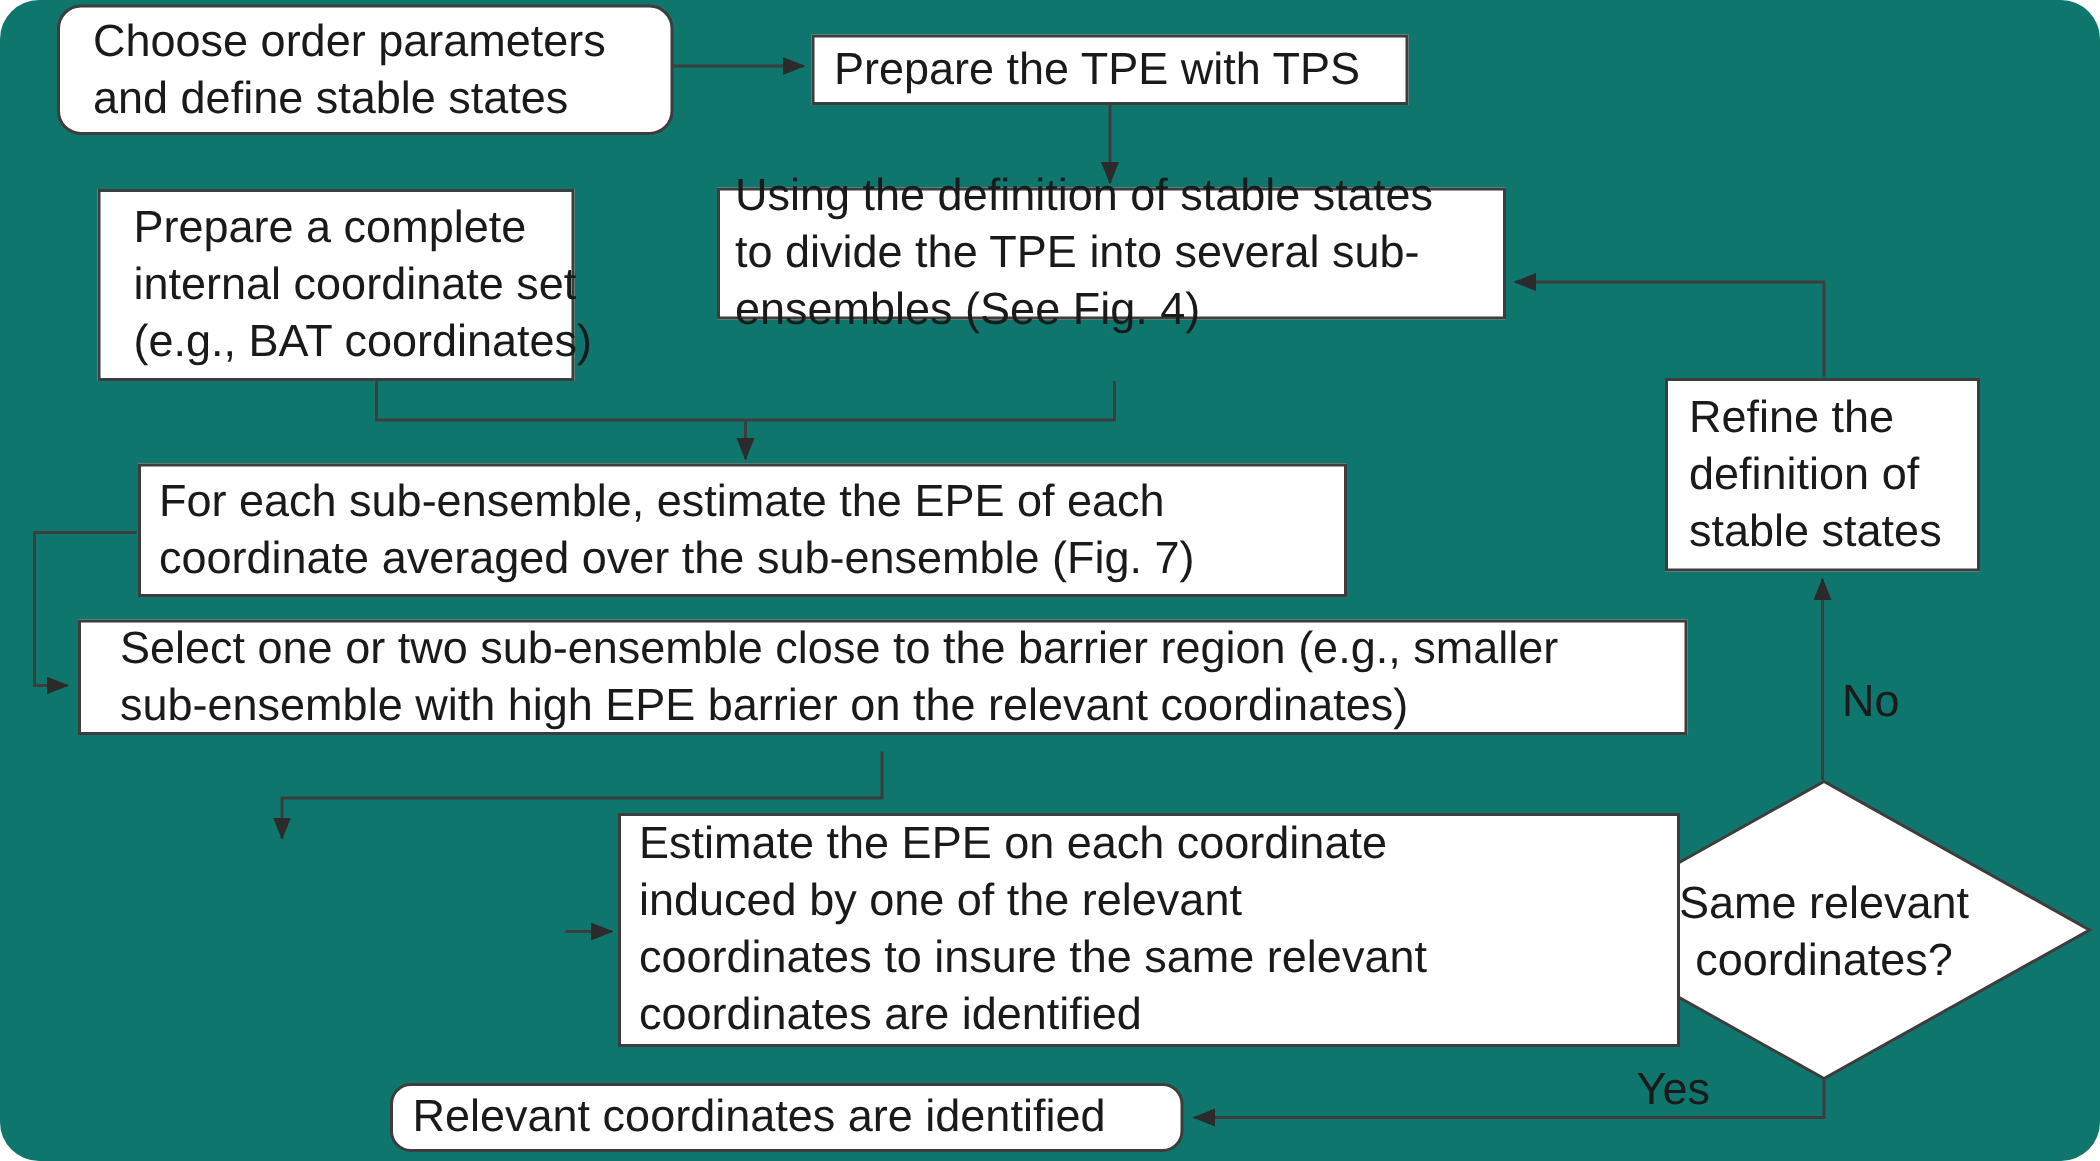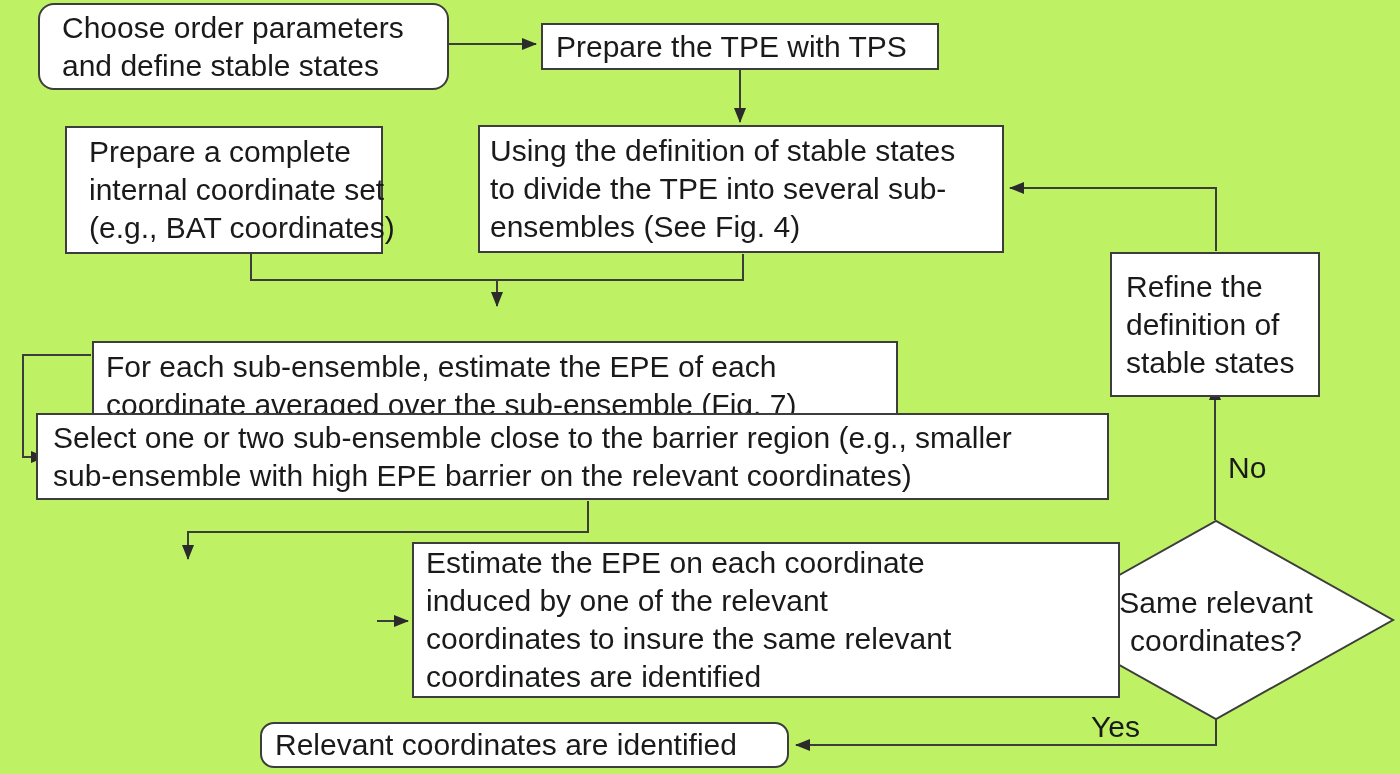--- a/index.html
+++ b/index.html
@@ -4,24 +4,25 @@
 <style>
   html, body {
     margin: 0;
     padding: 0;
     background: #ffffff;
   }
   #stage {
     position: relative;
     width: 1400px;
     height: 774px;
-    background: #bef264;
+    background: #0f766e;
     font-family: "Liberation Sans", "DejaVu Sans", sans-serif;
     color: #1a1a1a;
     overflow: hidden;
+    border-radius: 26px;
   }
   #connectors {
     position: absolute;
     left: 0; top: 0;
     width: 1400px;
     height: 774px;
     z-index: 0;
   }
   .node {
     position: absolute;
@@ -52,26 +53,26 @@
     font-size: 30px;
     line-height: 38px;
     white-space: pre;
     text-align: center;
     color: #1a1a1a;
     z-index: 1;
   }
   #n-choose         { left: 38px;   top: 3px;   width: 411px;  height: 87px;  padding-left: 22px; }
   #n-sample         { left: 541px;  top: 23px;  width: 398px;  height: 47px;  padding-left: 13px; }
   #n-prepare        { left: 65px;   top: 126px; width: 318px;  height: 128px; padding-left: 22px; }
-  #n-divide         { left: 478px;  top: 125px; width: 526px;  height: 128px; padding-left: 10px; }
-  #n-estimate-epe   { left: 92px;   top: 309px; width: 806px;  height: 89px;  padding-left: 12px; margin-top: 32px; }
-  #n-select-sub     { left: 36px;   top: 413px; width: 1073px; height: 87px;  padding-left: 15px; }
+  #n-divide         { left: 478px;  top: 125px; width: 526px;  height: 88px; padding-left: 10px; }
+  #n-estimate-epe   { left: 92px;   top: 309px; width: 806px;  height: 89px;  padding-left: 12px; }
+  #n-select-sub     { left: 52px;   top: 413px; width: 1073px; height: 77px;  padding-left: 26px; }
   #n-select-coords  { left: 2px;    top: 562px; width: 374px;  height: 120px; padding-left: 15px; }
   #n-estimate-ind   { left: 412px;  top: 542px; width: 708px;  height: 156px; padding-left: 12px; }
-  #n-refine         { left: 1110px; top: 252px; width: 210px;  height: 145px; padding-left: 14px; }
+  #n-refine         { left: 1110px; top: 252px; width: 210px;  height: 129px; padding-left: 14px; }
   #n-identified     { left: 260px;  top: 722px; width: 529px;  height: 46px;  padding-left: 13px; border-radius: 14px; }
   #l-decision       { left: 1066px; top: 584px; width: 300px; }
   #l-no             { left: 1228px; top: 449px; }
   #l-yes            { left: 1091px; top: 708px; }
 </style>
 </head>
 <body>
 
 <div id="stage">
 

